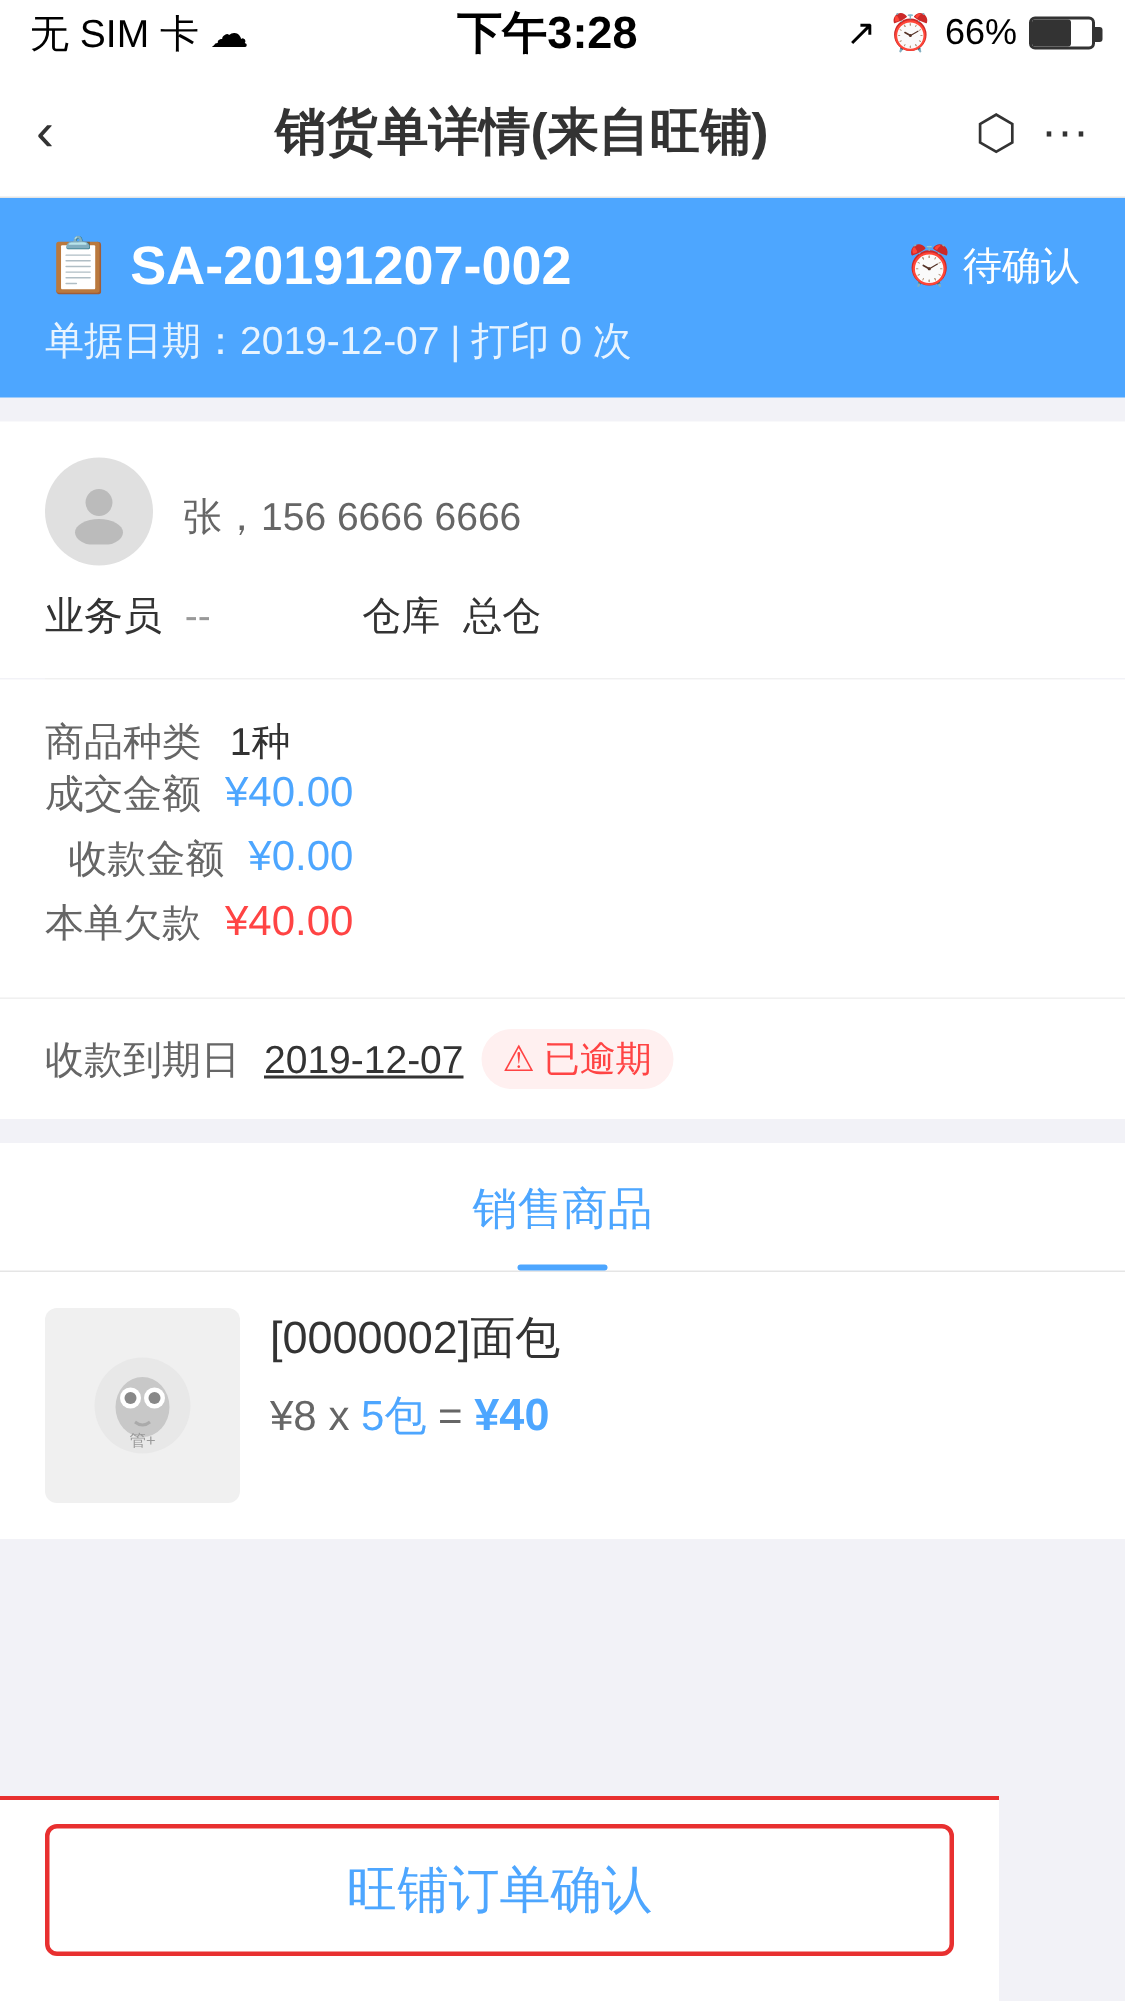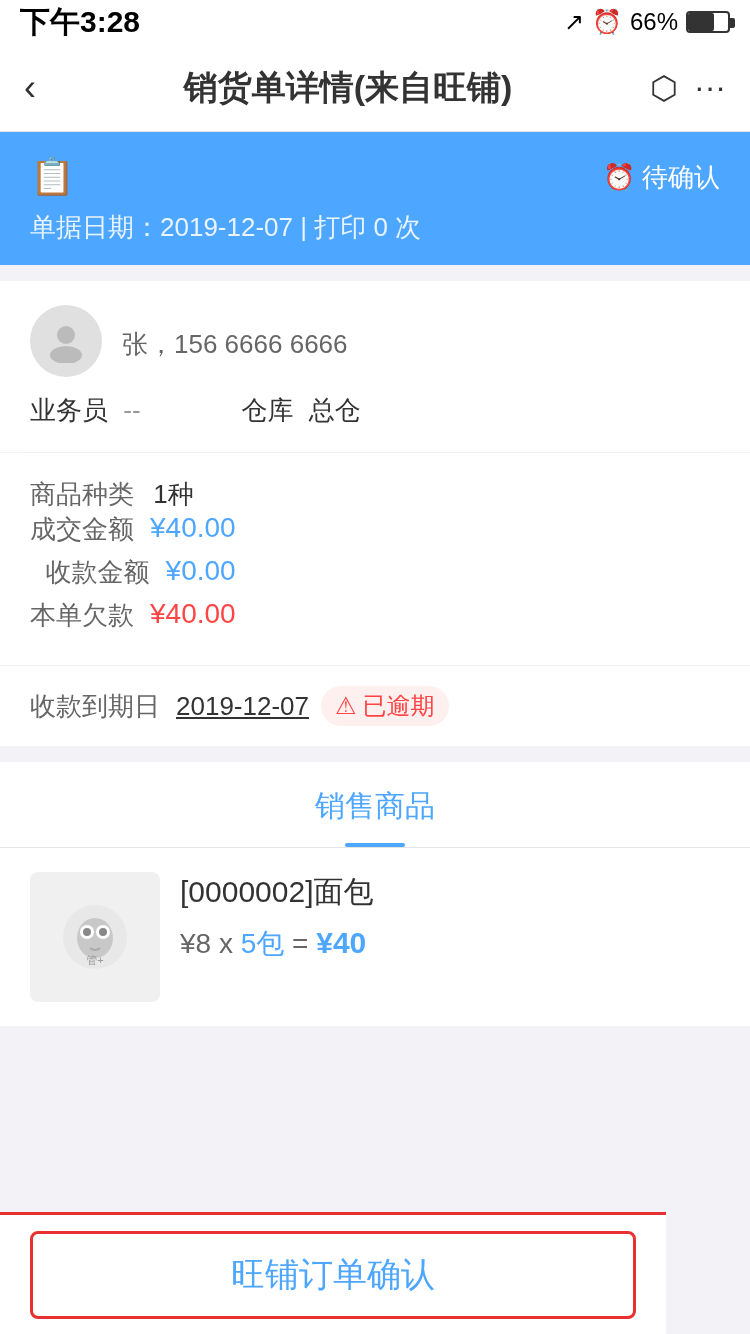--- a/index.html
+++ b/index.html
@@ -260,21 +260,21 @@
       height: 160px;
     }
 
     
     .bottom-button-wrap {
       position: fixed;
       bottom: 0;
       left: 0;
       width: 666px;
       background: #fff;
-      padding: 16px 30px 15px;
+      padding: 16px 30px 30px;
       border-top: 3px solid #e83030;
     }
     .bottom-button {
       width: 100%;
       height: 88px;
       background: #fff;
       border: 3px solid #e83030;
       border-radius: 8px;
       font-size: 34px;
       color: #4da6ff;
@@ -282,20 +282,23 @@
       cursor: pointer;
       display: flex;
       align-items: center;
       justify-content: center;
     }
   </style>
 </head>
 <body>
 
 <div class="status-bar">
+  <div class="status-left">
+    <span>无 SIM 卡 ☁</span>
+  </div>
   <div class="status-center">下午3:28</div>
   <div class="status-right">
     <span>↗</span>
     <span>⏰</span>
     <span>66%</span>
     <div class="battery-icon">
       <div class="battery-fill"></div>
     </div>
   </div>
 </div>
@@ -306,20 +309,21 @@
   <div class="nav-actions">
     <span class="nav-action-icon">⬡</span>
     <span class="nav-action-icon">···</span>
   </div>
 </div>
 
 <div class="order-header">
   <div class="order-id-row">
     <div class="order-id">
       <span>📋</span>
+      <span>SA-20191207-002</span>
     </div>
     <div class="order-status">
       <span>⏰</span>
       <span>待确认</span>
     </div>
   </div>
   <div class="order-date">单据日期：2019-12-07 | 打印 0 次</div>
 </div>
 
 <div class="customer-section">

